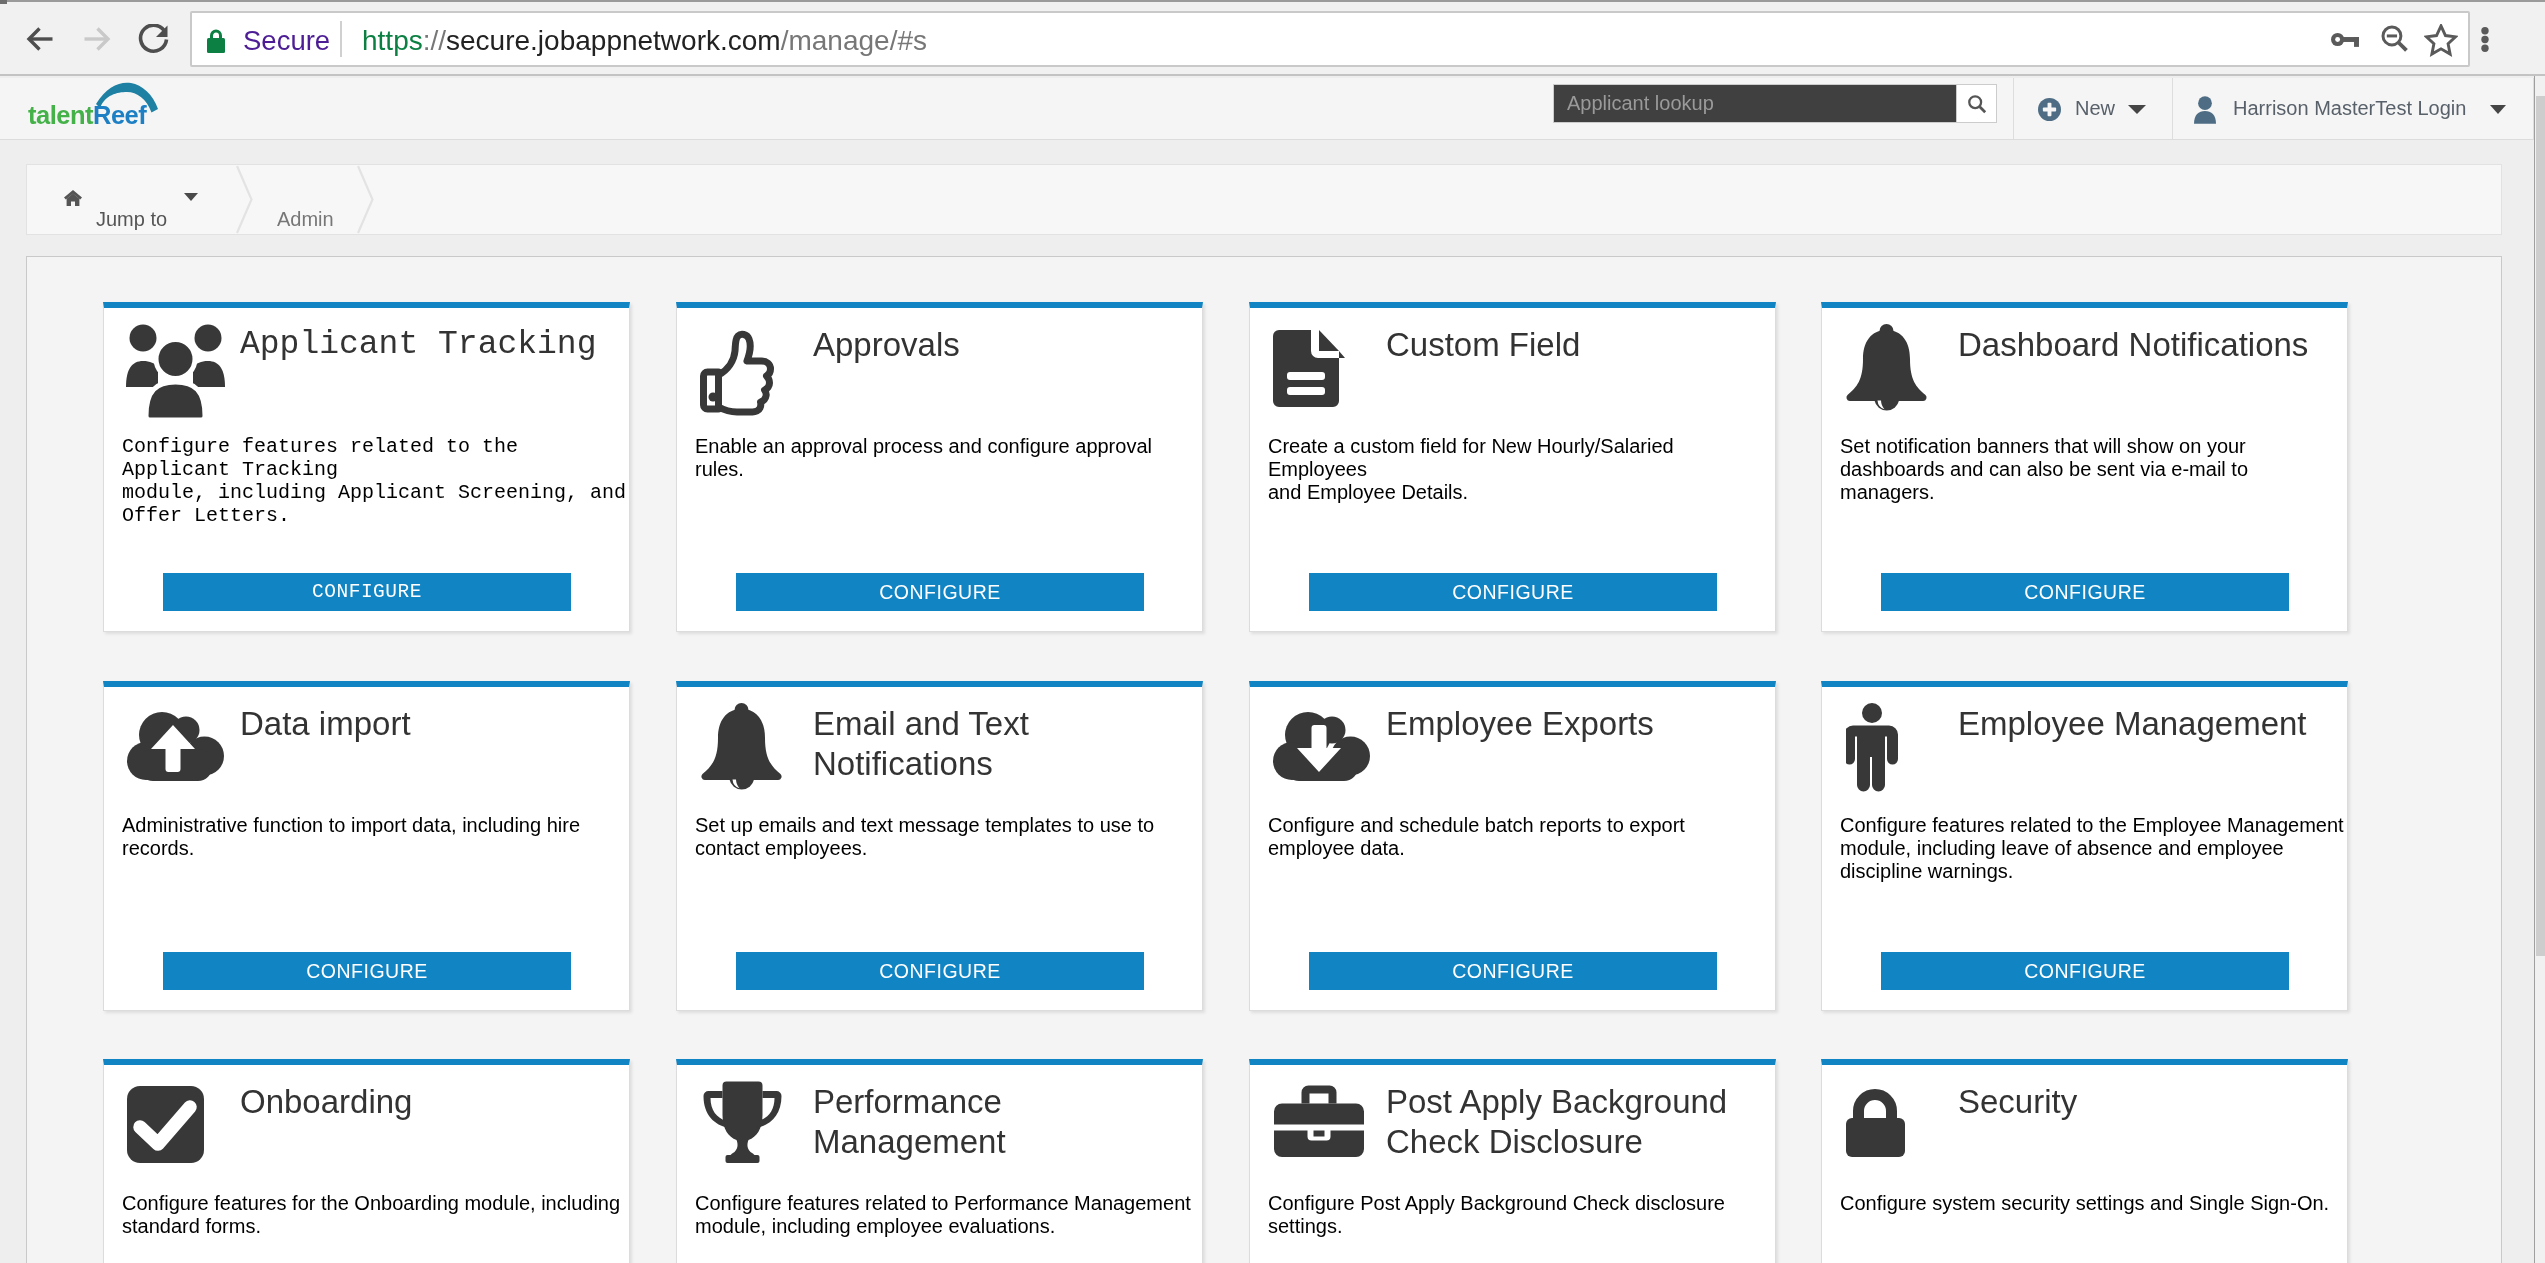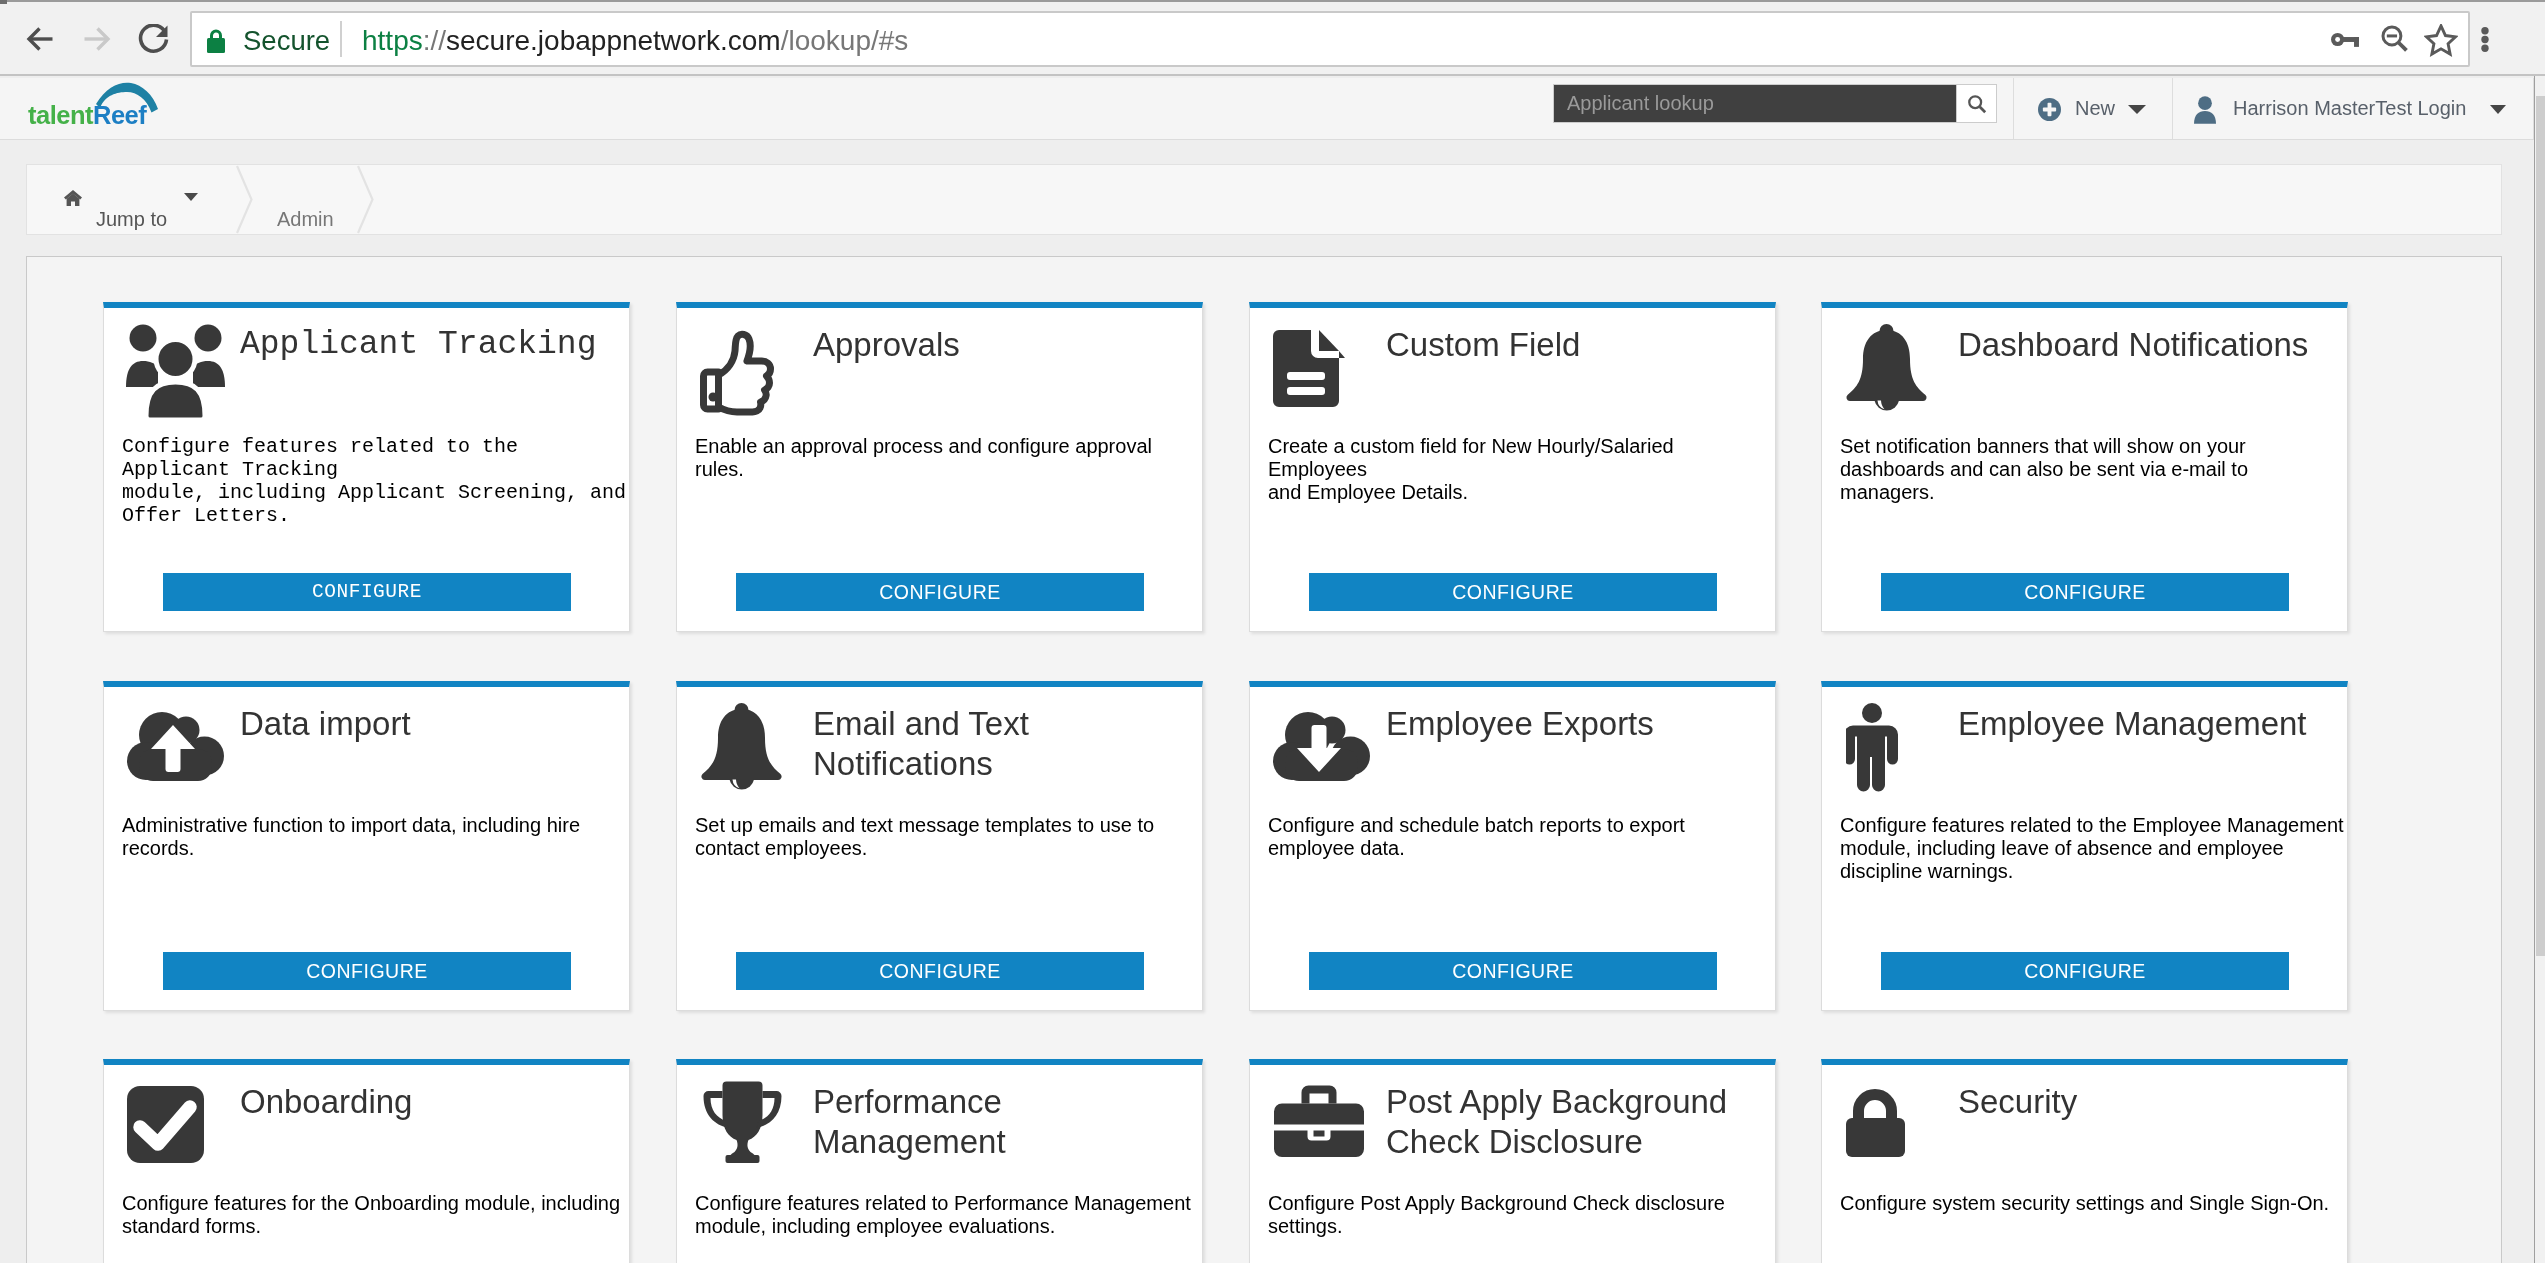--- a/index.html
+++ b/index.html
@@ -4,21 +4,21 @@
 <style>
   * { margin:0; padding:0; box-sizing:border-box; }
   html,body { width:2545px; height:1263px; overflow:hidden; font-family:"Liberation Sans", sans-serif; background:#eeeeee; }
   .abs { position:absolute; }
 
   
   #chrome { position:absolute; left:0; top:0; width:2545px; height:76px; background:#f1f1f1; border-bottom:2px solid #c3c3c3; }
   #tabline { position:absolute; left:0; top:0; width:2545px; height:2px; background:#9b9b9b; }
   #omnibox { position:absolute; left:190px; top:11px; width:2280px; height:56px; background:#fff; border:2px solid #c9c9c9; border-radius:2px; }
   .navicon { position:absolute; }
-  #secure-txt { position:absolute; left:243px; top:27px; font-size:27.5px; line-height:28px; color:#14532d; }
+  #secure-txt { position:absolute; left:243px; top:27px; font-size:27.5px; line-height:28px; color:#4c1d95; }
   #url-sep { position:absolute; left:340px; top:21px; width:2px; height:36px; background:#d0d0d0; }
   #url-txt { position:absolute; left:362px; top:24px; font-size:28px; line-height:34px; color:#222; white-space:nowrap; }
   #url-txt .green { color:#0c8043;text-align:center; }
   #url-txt .gray { color:#777; }
 
   
   #appheader { position:absolute; left:0; top:78px; width:2545px; height:62px; background:#f5f5f5; border-bottom:1px solid #dcdcdc; }
   #hdrsep1 { position:absolute; left:2013px; top:0; width:1px; height:61px; background:#ddd; }
   #hdrsep2 { position:absolute; left:2172px; top:0; width:1px; height:61px; background:#ddd; }
   #searchbox { position:absolute; left:1553px; top:6px; width:404px; height:39px; background:#404040; border:1px solid #ccc; font-size:20px; color:#9a9a9a; line-height:37px; padding-left:13px; }
@@ -66,21 +66,21 @@
     <path d="M29.5 1.5 v11.5 h-11.5 z" fill="#4e4e4e"></path>
   </svg>
   <div id="omnibox"></div>
 
   <svg class="abs" style="left:207px; top:29px;" width="18" height="24" viewBox="0 0 18 24">
     <rect x="0" y="9" width="18" height="15" rx="1.5" fill="#0c8043"></rect>
     <path d="M4.5 9 v-2.5 a4.5 4.5 0 0 1 9 0 v2.5" stroke="#0c8043" stroke-width="3" fill="none"></path>
   </svg>
   <div id="secure-txt">Secure</div>
   <div id="url-sep"></div>
-  <div id="url-txt"><span class="green">https</span><span class="gray">://</span>secure.jobappnetwork.com<span class="gray">/lookup/#s</span></div>
+  <div id="url-txt"><span class="green">https</span><span class="gray">://</span>secure.jobappnetwork.com<span class="gray">/manage/#s</span></div>
 
   <svg class="abs" style="left:2330px; top:28px;" width="30" height="23" viewBox="0 0 36 28">
     <circle cx="9" cy="14" r="8" fill="#5a5a5a"></circle>
       <circle cx="9" cy="14" r="3" fill="#fff"></circle>
     <rect x="15" y="11" width="20" height="6" fill="#5a5a5a"></rect>
       <rect x="29" y="11" width="6" height="12" fill="#5a5a5a"></rect>
   </svg>
 
   <svg class="abs" style="left:2380px; top:24px;" width="29" height="29" viewBox="0 0 34 34">
     <circle cx="14" cy="14" r="10.5" stroke="#5a5a5a" stroke-width="3.5" fill="none"></circle>

